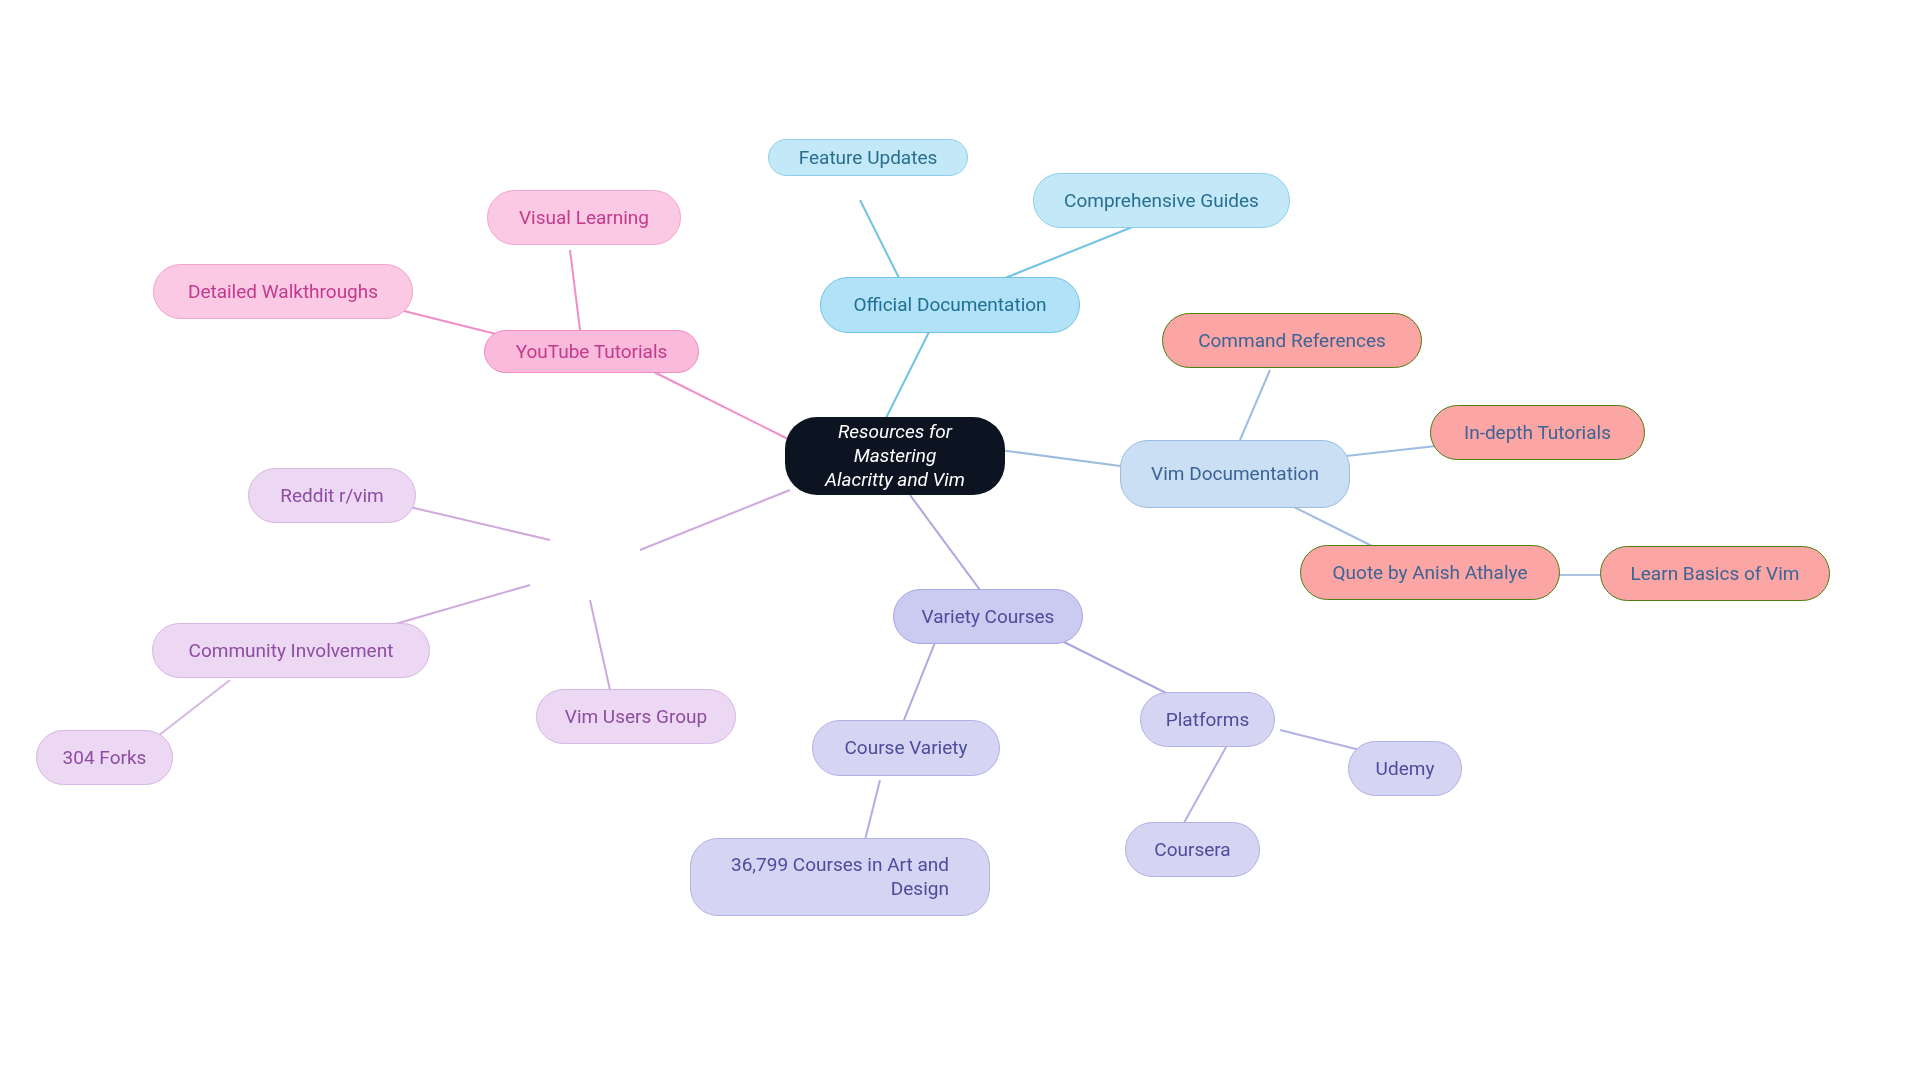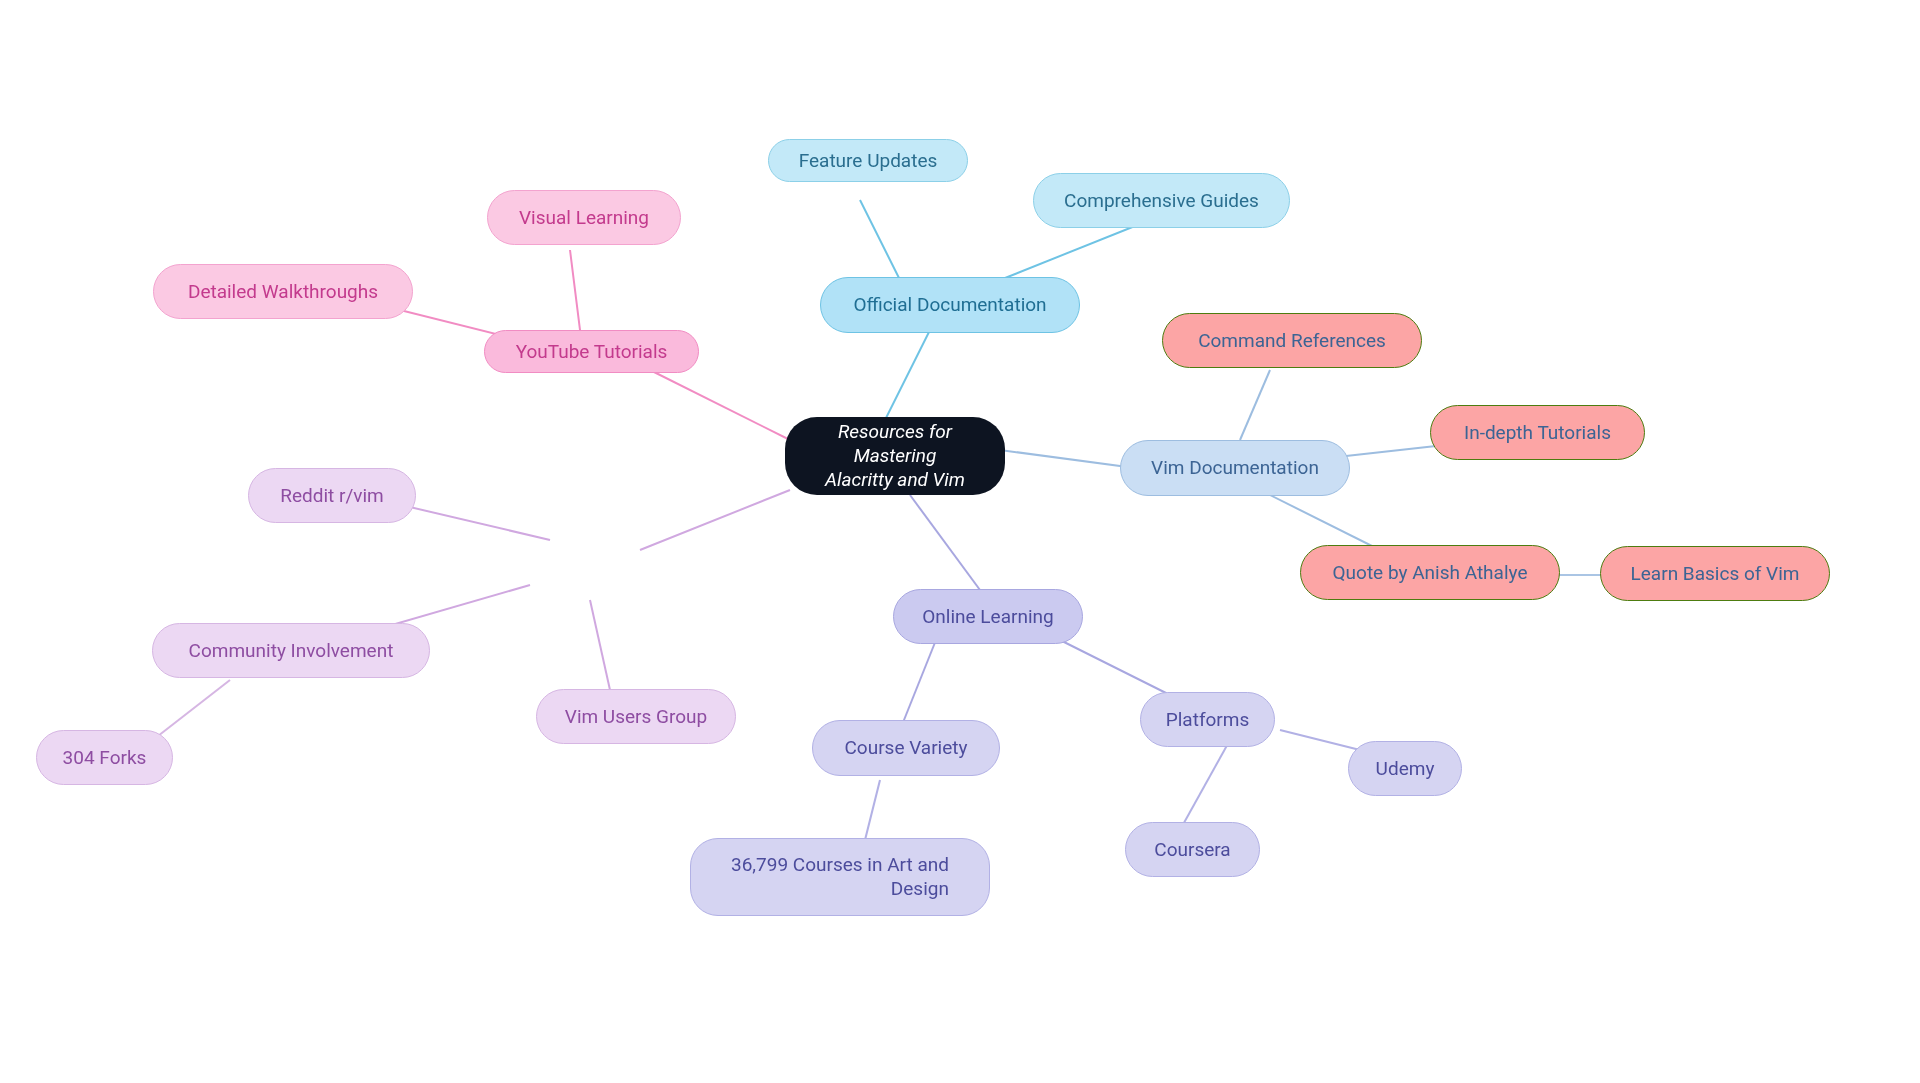--- a/index.html
+++ b/index.html
@@ -100,45 +100,45 @@
   </svg>
 
   <div class="node center" style="left:785px; top:417px;">
     <span>Resources for Mastering
 Alacritty and Vim</span>
   </div>
 
   <div class="node c-cyan1" style="left:820px; top:277px; width:260px; height:56px;">
     <span>Official Documentation</span>
   </div>
-  <div class="node c-cyan2" style="left:768px; top:139px; width:200px; height:43px;">
+  <div class="node c-cyan2" style="left:768px; top:139px; width:200px; height:37px;">
     <span>Feature Updates</span>
   </div>
   <div class="node c-cyan2" style="left:1033px; top:173px; width:257px; height:55px;">
     <span>Comprehensive Guides</span>
   </div>
 
-  <div class="node c-blue1" style="left:1120px; top:440px; width:230px; height:56px;">
+  <div class="node c-blue1" style="left:1120px; top:440px; width:230px; height:68px;">
     <span>Vim Documentation</span>
   </div>
   <div class="node c-blue2" style="left:1162px; top:313px; width:260px; height:55px;">
     <span>Command References</span>
   </div>
   <div class="node c-blue2" style="left:1430px; top:405px; width:215px; height:55px;">
     <span>In-depth Tutorials</span>
   </div>
   <div class="node c-blue2" style="left:1300px; top:545px; width:260px; height:55px;">
     <span>Quote by Anish Athalye</span>
   </div>
   <div class="node c-blue2" style="left:1600px; top:546px; width:230px; height:55px;">
     <span>Learn Basics of Vim</span>
   </div>
 
   <div class="node c-indigo1" style="left:893px; top:589px; width:190px; height:55px;">
-    <span>Online Learning</span>
+    <span>Variety Courses</span>
   </div>
   <div class="node c-indigo2" style="left:1140px; top:692px; width:135px; height:55px;">
     <span>Platforms</span>
   </div>
   <div class="node c-indigo2" style="left:1348px; top:741px; width:114px; height:55px;">
     <span>Udemy</span>
   </div>
   <div class="node c-indigo2" style="left:1125px; top:822px; width:135px; height:55px;">
     <span>Coursera</span>
   </div>

